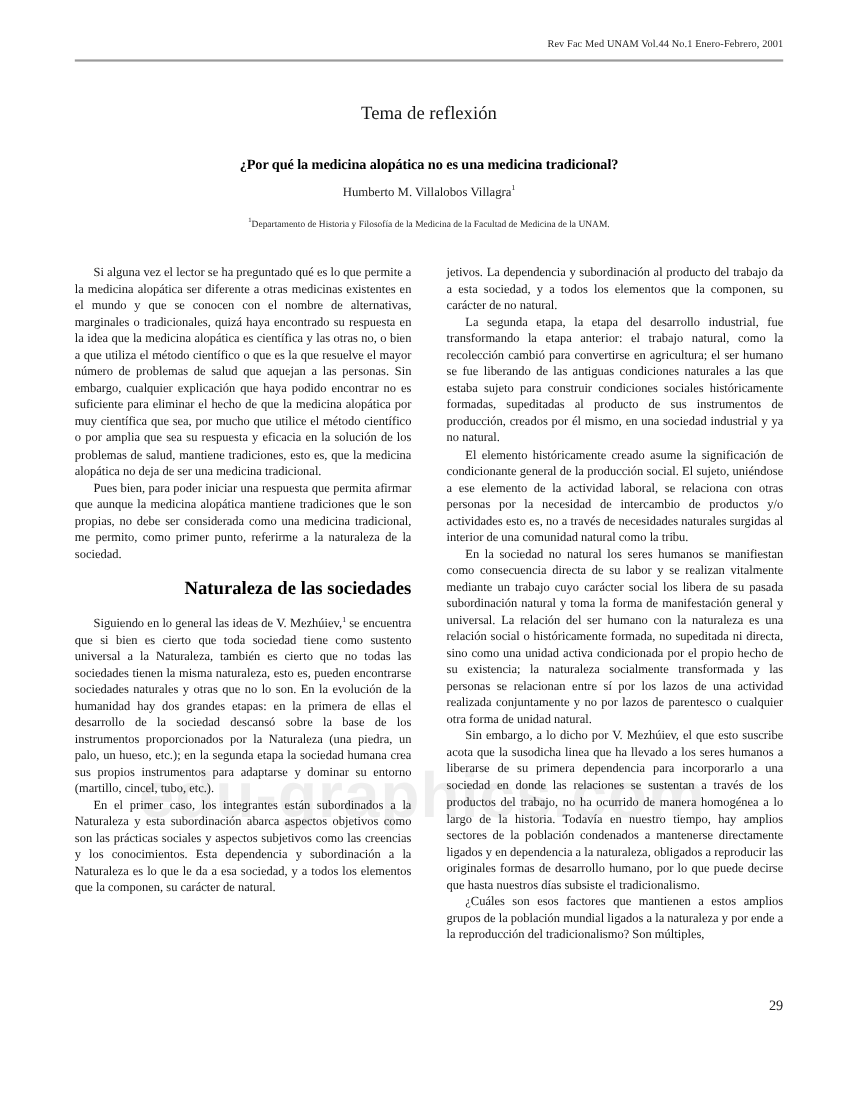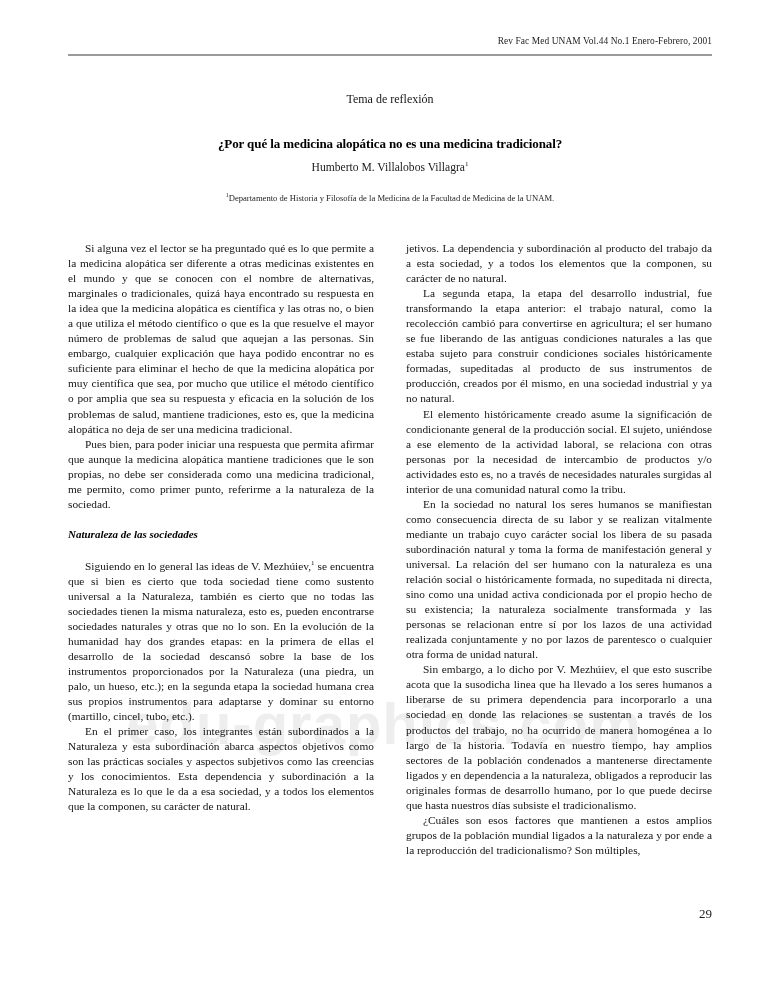--- a/index.html
+++ b/index.html
@@ -68,21 +68,21 @@
   
   .title-block {
     position: absolute;
     left: 68px;
     top: 92px;
     width: 644px;
     text-align: center;
     z-index: 2;
   }
   .kicker {
-    font-size: 12px;
+    font-size: 17px;
     line-height: 1.25;
     color: #161616;
   }
   .article-title {
     margin-top: 29px;
     font-size: 13px;
     font-weight: 700;
     line-height: 1.2;
     letter-spacing: -0.1px;
     color: #000000;
@@ -127,26 +127,25 @@
     text-justify: inter-word;
     text-indent: 17px;
     hyphens: manual;
     color: #131313;
   }
   .column p.no-indent {
     text-indent: 0;
   }
   .section-heading {
     margin: 15px 0 14px 0;
-    font-size: 11px;
+    font-size: 17px;
     font-weight: 700;
     line-height: 15px;
-    text-align: left;
+    text-align: right;
     color: #000000;
-    font-style: italic;
   }
   .column p sup {
     font-size: 7px;
     vertical-align: super;
   }
 
   
   .folio {
     position: absolute;
     left: 68px;

